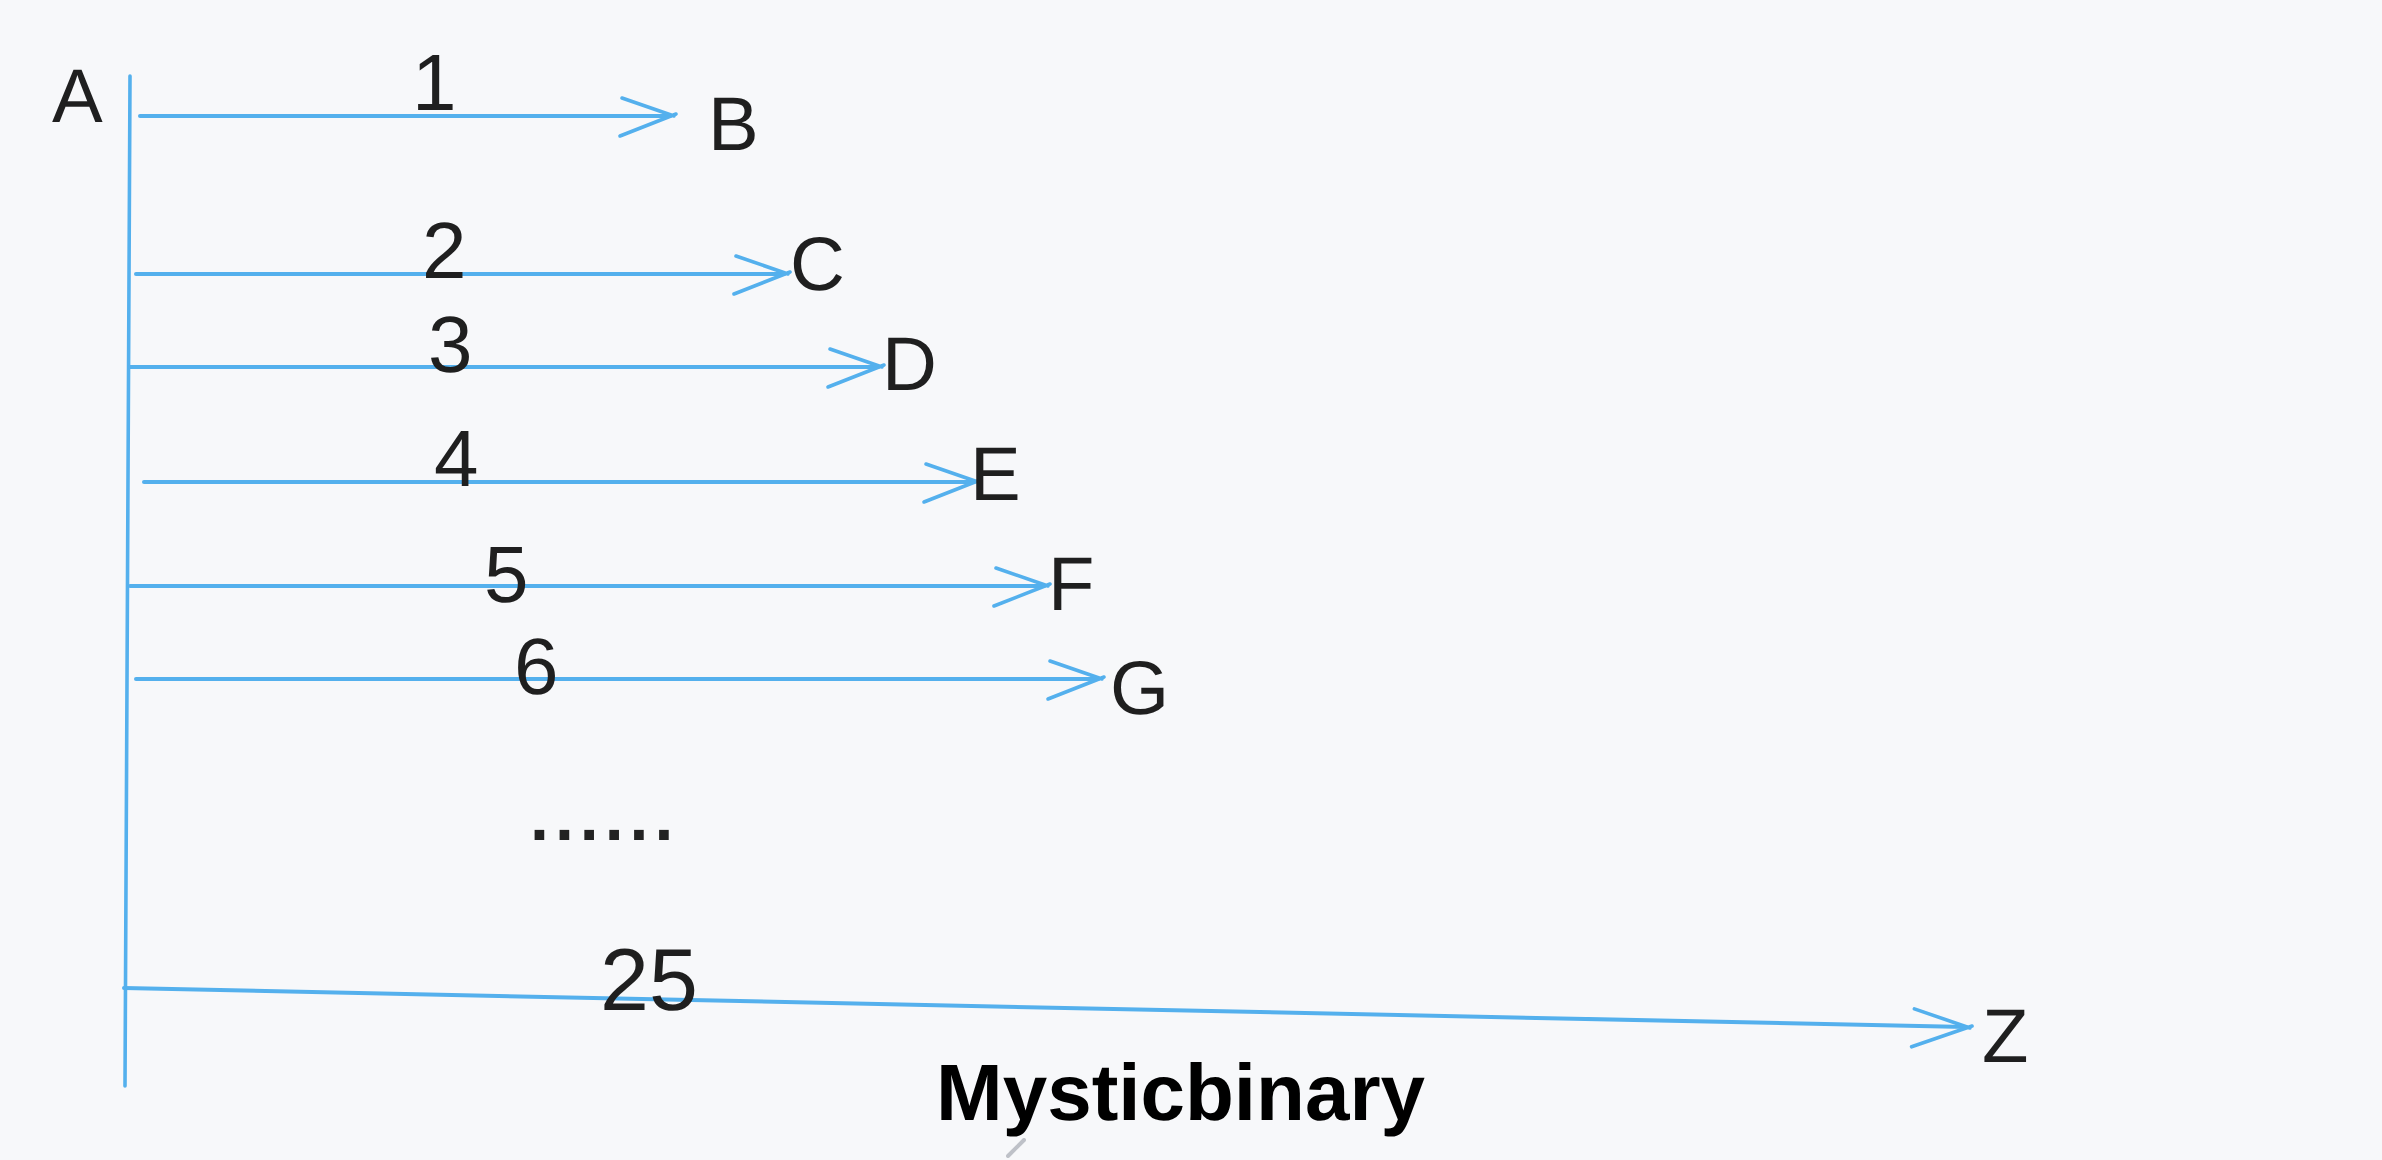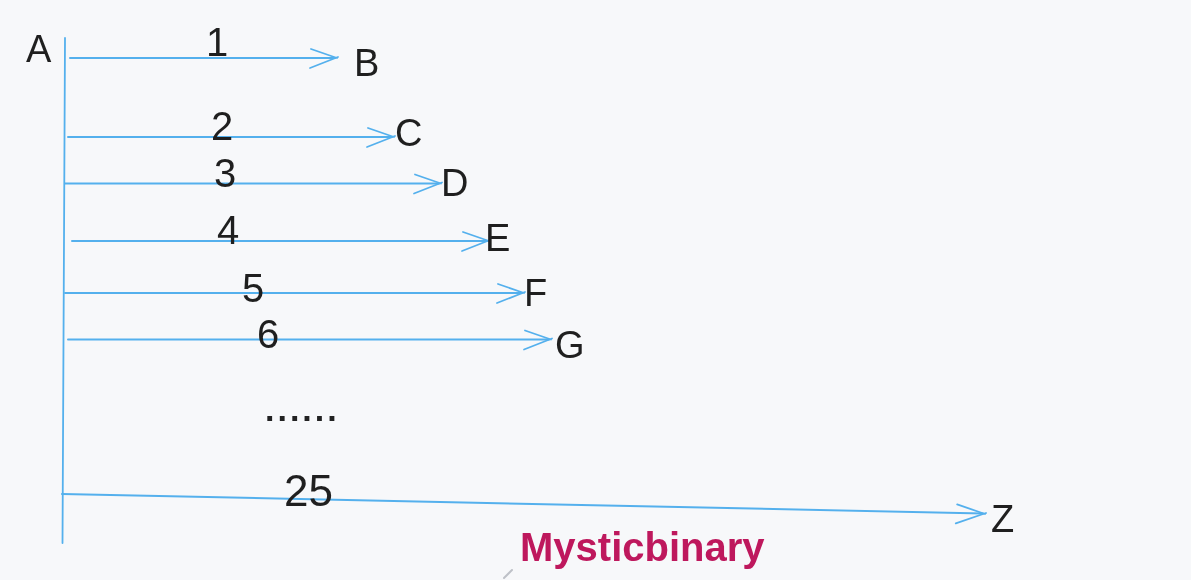--- a/index.html
+++ b/index.html
@@ -48,34 +48,34 @@
   }
   .lbl {
     position: absolute;
     color: #1f1f1f;
     line-height: 1;
     white-space: nowrap;
     user-select: none;
   }
   .letter { font-size: 38px; }
   .num    { font-size: 40px; }
-  .num-big { font-size: 44px; }
+  .num-big { font-size: 44px; margin-left: 16px; }
   .ellipsis {
     font-size: 34px;
     font-weight: bold;
     letter-spacing: 3px;
     color: #222;
   }
   .watermark {
     position: absolute;
-    left: 520px;
+    left: 468px;
     top: 527px;
     font-size: 40px;
     font-weight: bold;
-    color: #be185d;
+    color: #000000;
     line-height: 1;
     white-space: nowrap;
   }
 </style>
 </head>
 <body>
 
 <div class="canvas">
 
   <svg class="strokes" viewBox="0 0 1191 580">

